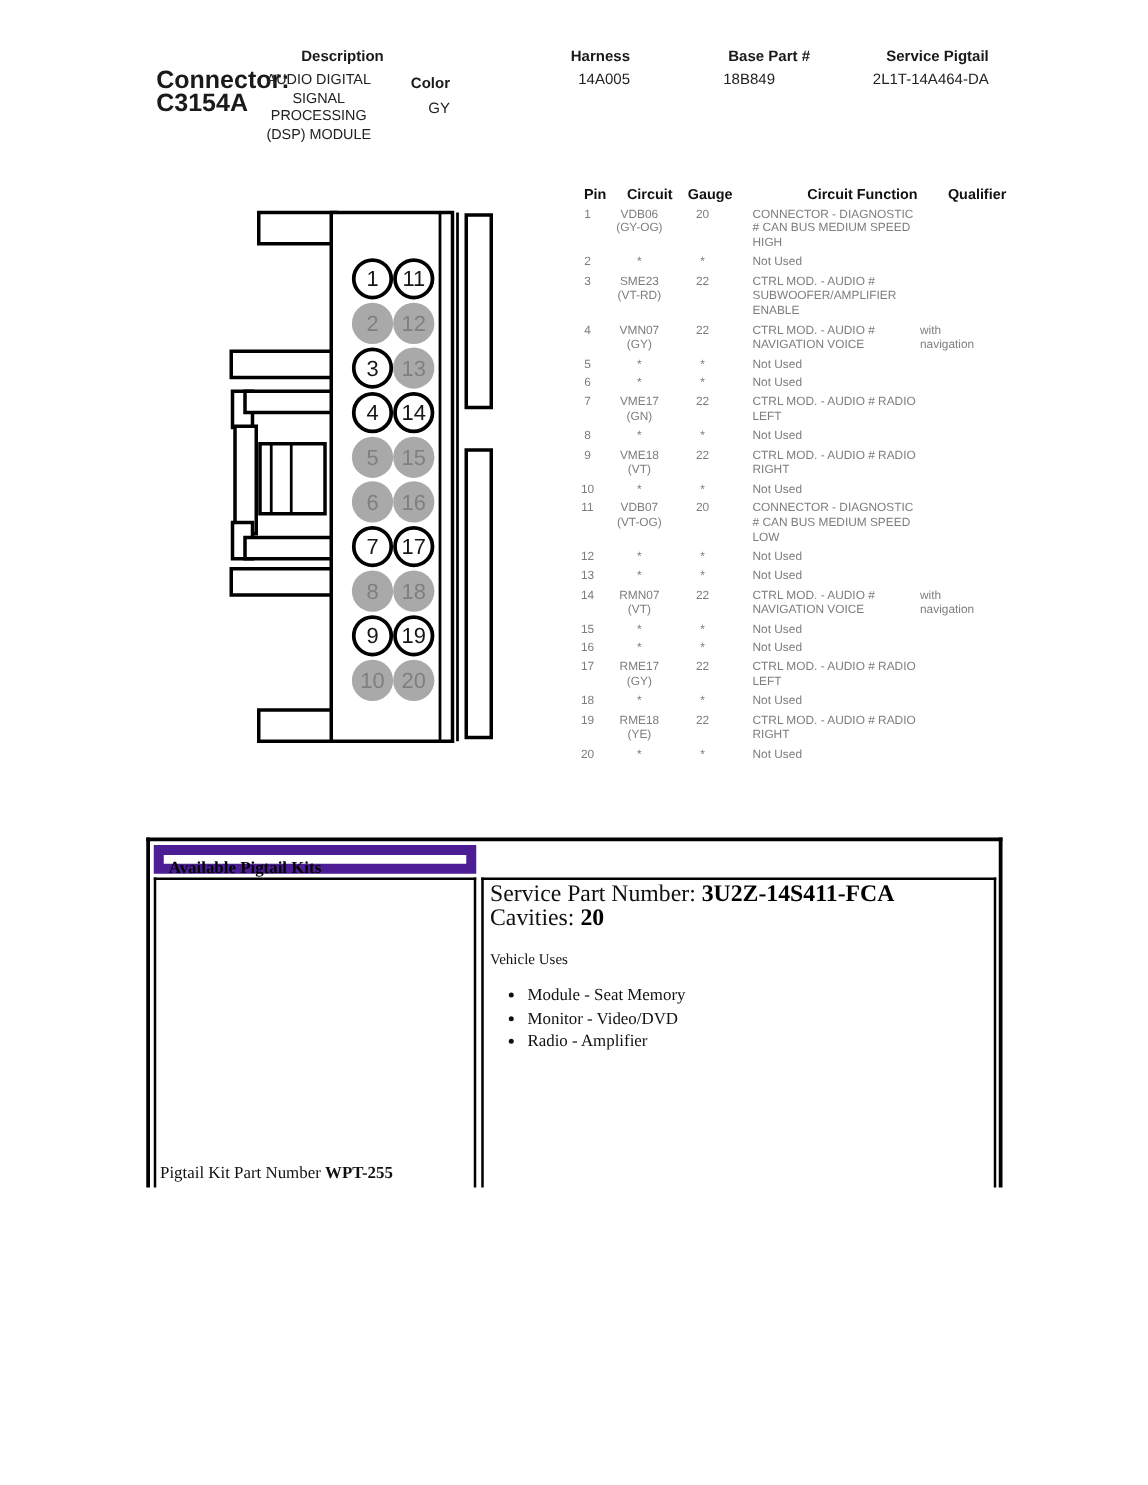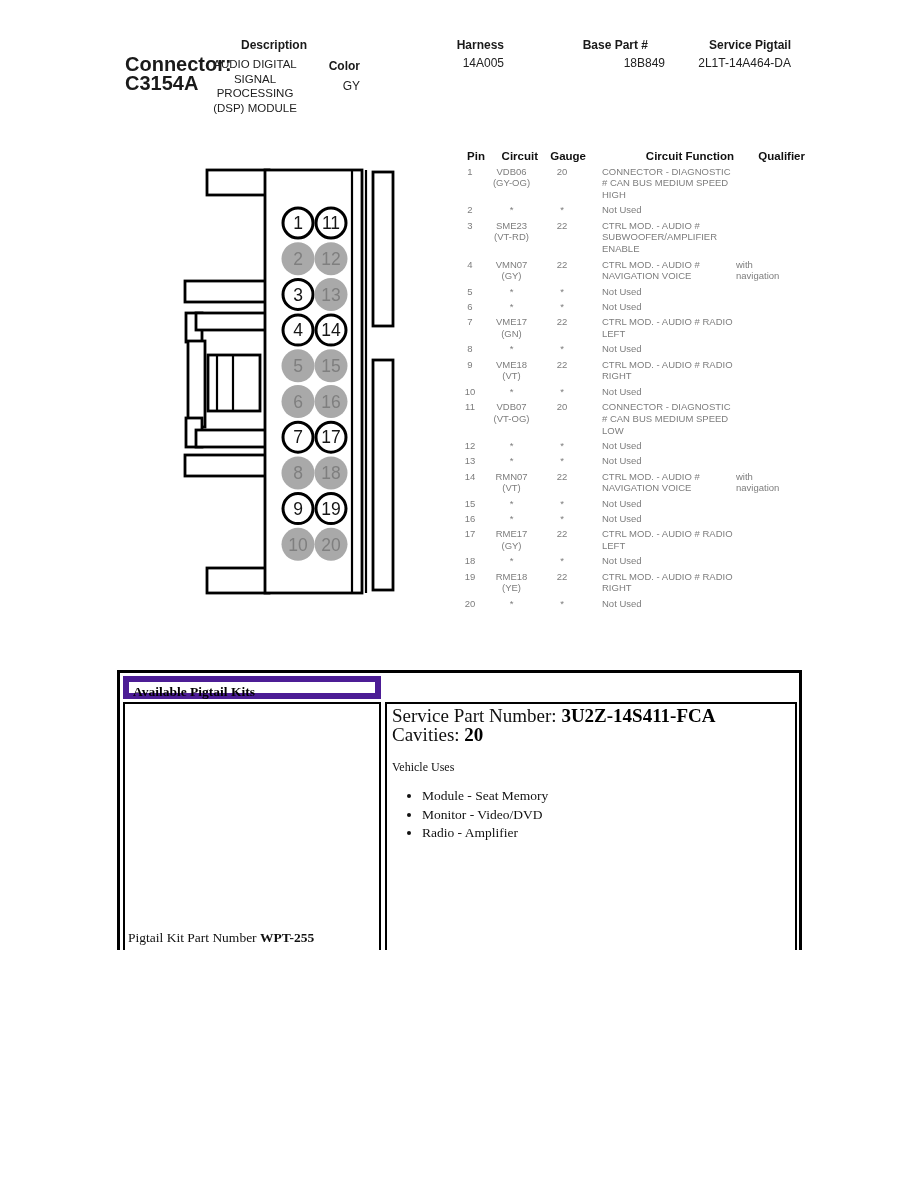--- a/index.html
+++ b/index.html
@@ -15,21 +15,21 @@
   .hdr-col { text-align:right; }
   .hdr-label { font-size:12px; font-weight:bold; color:#1a1a1a; }
   .hdr-value { font-size:12px; color:#222; }
   .col-desc-label  { left:203px; top:38px;  width:104px; }
   .col-desc-value  { left:203px; top:57px;  width:104px; font-size:11.5px; line-height:14.5px; color:#222; text-align:center; }
   .col-color-label { left:308px; top:59px;  width:52px; }
   .col-color-value { left:308px; top:79px;  width:52px; }
   .col-harness-l   { left:424px; top:38px;  width:80px; }
   .col-harness-v   { left:424px; top:56px;  width:80px; }
   .col-base-l      { left:548px; top:38px;  width:100px; }
-  .col-base-v      { left:565px; top:56px;  width:100px; }
+  .col-base-v      { left:520px; top:56px;  width:100px; }
   .col-pig-l       { left:671px; top:38px;  width:120px; }
   .col-pig-v       { left:671px; top:56px;  width:120px; }
 
   
   .conn-svg { left:183px; top:160px; }
   .outline { fill:#fff; stroke:#000; stroke-width:2.8; }
   .thinline { stroke:#000; stroke-width:2.2; }
   .pin-used   { fill:#fff; stroke:#000; stroke-width:3; }
   .pin-unused { fill:#a9a9a9; stroke:none; }
   .conn-svg text { font-family:"Liberation Sans", sans-serif; font-size:17.5px; text-anchor:middle; }
@@ -45,21 +45,21 @@
   .ptc { font-size:9.5px; line-height:11.8px; color:#7d7d7d; white-space:pre-line; }
   .ptc.pin, .ptc.circuit, .ptc.gauge { text-align:center; }
   .ptc.func { padding-left:16px; }
   .ptc.qual { padding-left:2px; }
 
   
   .kits { left:117px; top:670px; width:685px; height:280px;
           border:3px solid #000; border-bottom:none;
           font-family:"Liberation Serif", serif; }
   .kits-header { position:absolute; left:3px; top:3px; width:258px; height:23px;
-                 border:6px solid #4c1d95; font-size:13.5px; font-weight:bold; color:#000;
+                 border:8px solid #4c1d95; font-size:13.5px; font-weight:bold; color:#000;
                  padding:2px 0 0 4px; }
   .kits-left { position:absolute; left:3px; top:29px; width:258px; bottom:0;
                border:2px solid #000; border-bottom:none; }
   .kits-right { position:absolute; left:265px; right:2px; top:29px; bottom:0;
                 border:2px solid #000; border-bottom:none; padding:3px 6px 0 5px; }
   .svc-line { font-size:19px; line-height:18.5px; color:#111; }
   .svc-line b { font-weight:bold; color:#000; }
   .vehicle-uses-label { font-size:12px; margin-top:16px; color:#111; }
   .kits-right ul { margin-top:12px; padding-left:30px; }
   .kits-right li { font-size:13.5px; line-height:18.5px; color:#111; }

